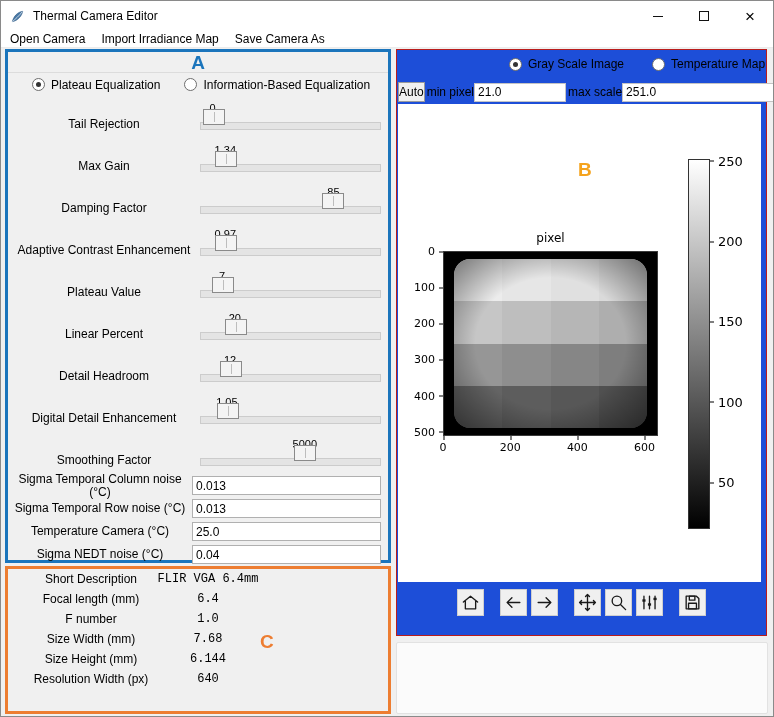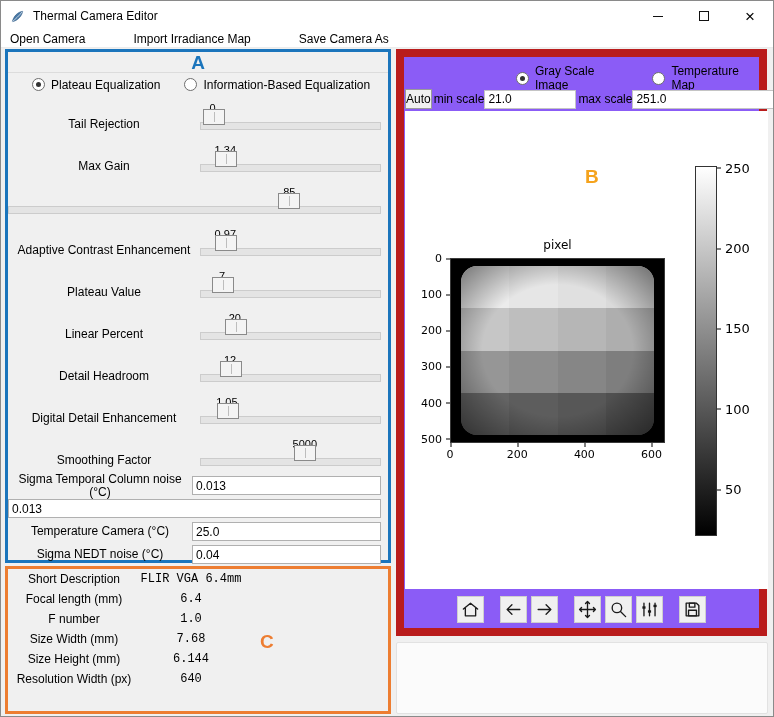--- a/index.html
+++ b/index.html
@@ -12,21 +12,21 @@
   
   .titlebar { position: absolute; top: 0; left: 0; right: 0; height: 30px; background: #fff; display: flex; align-items: center; }
   .app-icon { margin-left: 9px; width: 15px; height: 15px; flex: none; }
   .title-text { margin-left: 8px; font-size: 12px; }
   .win-controls { margin-left: auto; display: flex; height: 100%; }
   .win-btn { width: 46px; height: 100%; display: flex; align-items: center; justify-content: center; cursor: default; }
   .min-glyph { width: 10px; height: 1px; background: #111; }
   .max-glyph { width: 10px; height: 10px; border: 1px solid #111; }
   .close-glyph { font-size: 17px; line-height: 1; }
   
-  .menubar { position: absolute; top: 30px; left: 0; right: 0; height: 17px; background: #fff; display: flex; align-items: center; border-bottom: 1px solid #ececec; gap: 32px; }
+  .menubar { position: absolute; top: 30px; left: 0; right: 0; height: 17px; background: #fff; display: flex; align-items: center; border-bottom: 1px solid #ececec; }
   .menu-item { padding: 0 8px; height: 100%; display: flex; align-items: center; }
   .menu-item:first-child { padding-left: 9px; }
   
   .panel-a { position: absolute; left: 4px; top: 48px; width: 386px; height: 514px; border: 3px solid #1b75bc; background: #f0f0f0; }
   .a-letter { text-align: center; font-weight: bold; font-size: 19px; color: #1b75bc; height: 21px; line-height: 21px; border-bottom: 1px solid #dcdcdc; }
   .radio-row-a { height: 23px; display: flex; align-items: center; padding-left: 24px; gap: 24px; }
   .radio-item { display: flex; align-items: center; gap: 6px; }
   .radio { width: 13px; height: 13px; border-radius: 50%; border: 1px solid #6e6e6e; background: #fff; position: relative; flex: none; }
   .radio.checked::after { content: ''; position: absolute; inset: 3px; border-radius: 50%; background: #333; }
   .slider-row { display: flex; height: 42px; }
@@ -34,26 +34,26 @@
   .slider-area { flex: 1; position: relative; margin-right: 7px; }
   .slider-value { position: absolute; bottom: 24px; transform: translateX(-50%); font-size: 11px; white-space: nowrap; }
   .slider-trough { position: absolute; left: 0; right: 0; bottom: 8px; height: 8px; background: #e4e4e4; border: 1px solid #cccccc; }
   .slider-handle { position: absolute; bottom: 4px; width: 22px; height: 16px; background: #f4f4f4; border: 1px solid #8a8a8a; transform: translateX(-50%); }
   .slider-handle::after { content: ''; position: absolute; left: 50%; top: 2px; bottom: 2px; width: 1px; background: #bdbdbd; }
   .field-row { display: flex; height: 23px; align-items: center; }
   .field-label { width: 184px; text-align: center; line-height: 1.05; }
   .field-input { flex: 1; margin-right: 7px; height: 19px; background: #fff; border: 1px solid #b0b0b0; font: 12px "Liberation Sans", sans-serif; padding: 8px 3px; }
   
   .panel-c { position: absolute; left: 4px; top: 565px; width: 386px; height: 148px; border: 3px solid #ed7d31; background: #f0f0f0; }
-  .c-row { display: flex; height: 20px; align-items: center; }
+  .c-row { display: flex; height: 20px; align-items: center; margin-left: 17px; }
   .c-label { width: 132px; text-align: center; }
   .c-value { width: 102px; text-align: center; font-family: Liberation Mono, monospace; }
   .c-letter { position: absolute; left: 252px; top: 62px; font-weight: bold; font-size: 19px; color: #ed7d31; }
   
-  .panel-b { position: absolute; left: 395px; top: 48px; width: 371px; height: 587px; border: 8px solid #b91c1c; background: #8b5cf6; }
+  .panel-b { position: absolute; left: 395px; top: 48px; width: 371px; height: 587px; border: 1px solid #b91c1c; background: #1d4ed8; }
   .radio-row-b { position: absolute; top: 7px; left: 0; right: 0; display: flex; align-items: center; padding-left: 112px; gap: 28px; }
   .scale-row { position: absolute; top: 32px; left: 1px; right: 1px; height: 20px; display: flex; align-items: center; }
   .auto-btn { width: 28px; height: 20px; background: #f0f0f0; border: 1px solid #9a9a9a; font: 12px "Liberation Sans", sans-serif; }
   .scale-label { margin-left: 2px; white-space: nowrap; }
   .scale-input { height: 19px; background: #fff; border: 1px solid #c4c4c4; font: 12px "Liberation Sans", sans-serif; padding: 0 3px; }
   .scale-input.min { width: 92px; }
   .scale-input.max { flex: 1; }
   
   .figure { position: absolute; left: 1px; top: 54px; width: 363px; height: 478px; background: #fff; font-family: "DejaVu Sans", sans-serif; }
   .plot-title { position: absolute; left: 45px; top: 127px; width: 215px; text-align: center; font-size: 12px; }
@@ -135,20 +135,21 @@
     <div class="slider-row">
       <div class="slider-label">Max Gain</div>
       <div class="slider-area">
         <div class="slider-value" style="left: calc(9% + 9.02px);">1.34</div>
         <div class="slider-trough">
             <div class="slider-handle" style="left: calc(9% + 9.02px);"></div>
           </div>
       </div>
     </div>
     <div class="slider-row">
+      <div class="slider-label">Damping Factor</div>
       <div class="slider-area">
         <div class="slider-value" style="left: calc(77% - 5.94px);">85</div>
         <div class="slider-trough">
             <div class="slider-handle" style="left: calc(77% - 5.94px);"></div>
           </div>
       </div>
     </div>
     <div class="slider-row">
       <div class="slider-label">Adaptive Contrast Enhancement</div>
       <div class="slider-area">
@@ -202,20 +203,21 @@
             <div class="slider-handle" style="left: calc(59% - 1.98px);"></div>
           </div>
       </div>
     </div>
 
     <div class="field-row">
       <div class="field-label">Sigma Temporal Column noise (°C)</div>
       <input class="field-input" value="0.013" style="">
     </div>
     <div class="field-row">
+      <div class="field-label">Sigma Temporal Row noise (°C)</div>
       <input class="field-input" value="0.013" style="">
     </div>
     <div class="field-row">
       <div class="field-label">Temperature Camera (°C)</div>
       <input class="field-input" value="25.0" style="">
     </div>
     <div class="field-row">
       <div class="field-label">Sigma NEDT noise (°C)</div>
       <input class="field-input" value="0.04" style="">
     </div>
@@ -256,21 +258,21 @@
         <span>Gray Scale Image</span>
       </div>
       <div class="radio-item">
         <span class="radio"></span>
         <span>Temperature Map</span>
       </div>
     </div>
 
     <div class="scale-row">
       <button class="auto-btn">Auto</button>
-      <span class="scale-label">min scale</span>
+      <span class="scale-label">min pixel</span>
       <input class="scale-input min" value="21.0" style="">
       <span class="scale-label">max scale</span>
       <input class="scale-input max" value="251.0" style="">
     </div>
 
     <div class="figure">
       <div class="plot-title">pixel</div>
       <div class="plot">
         <div class="pattern">
             <div style="background: rgb(236, 236, 236);"></div>

